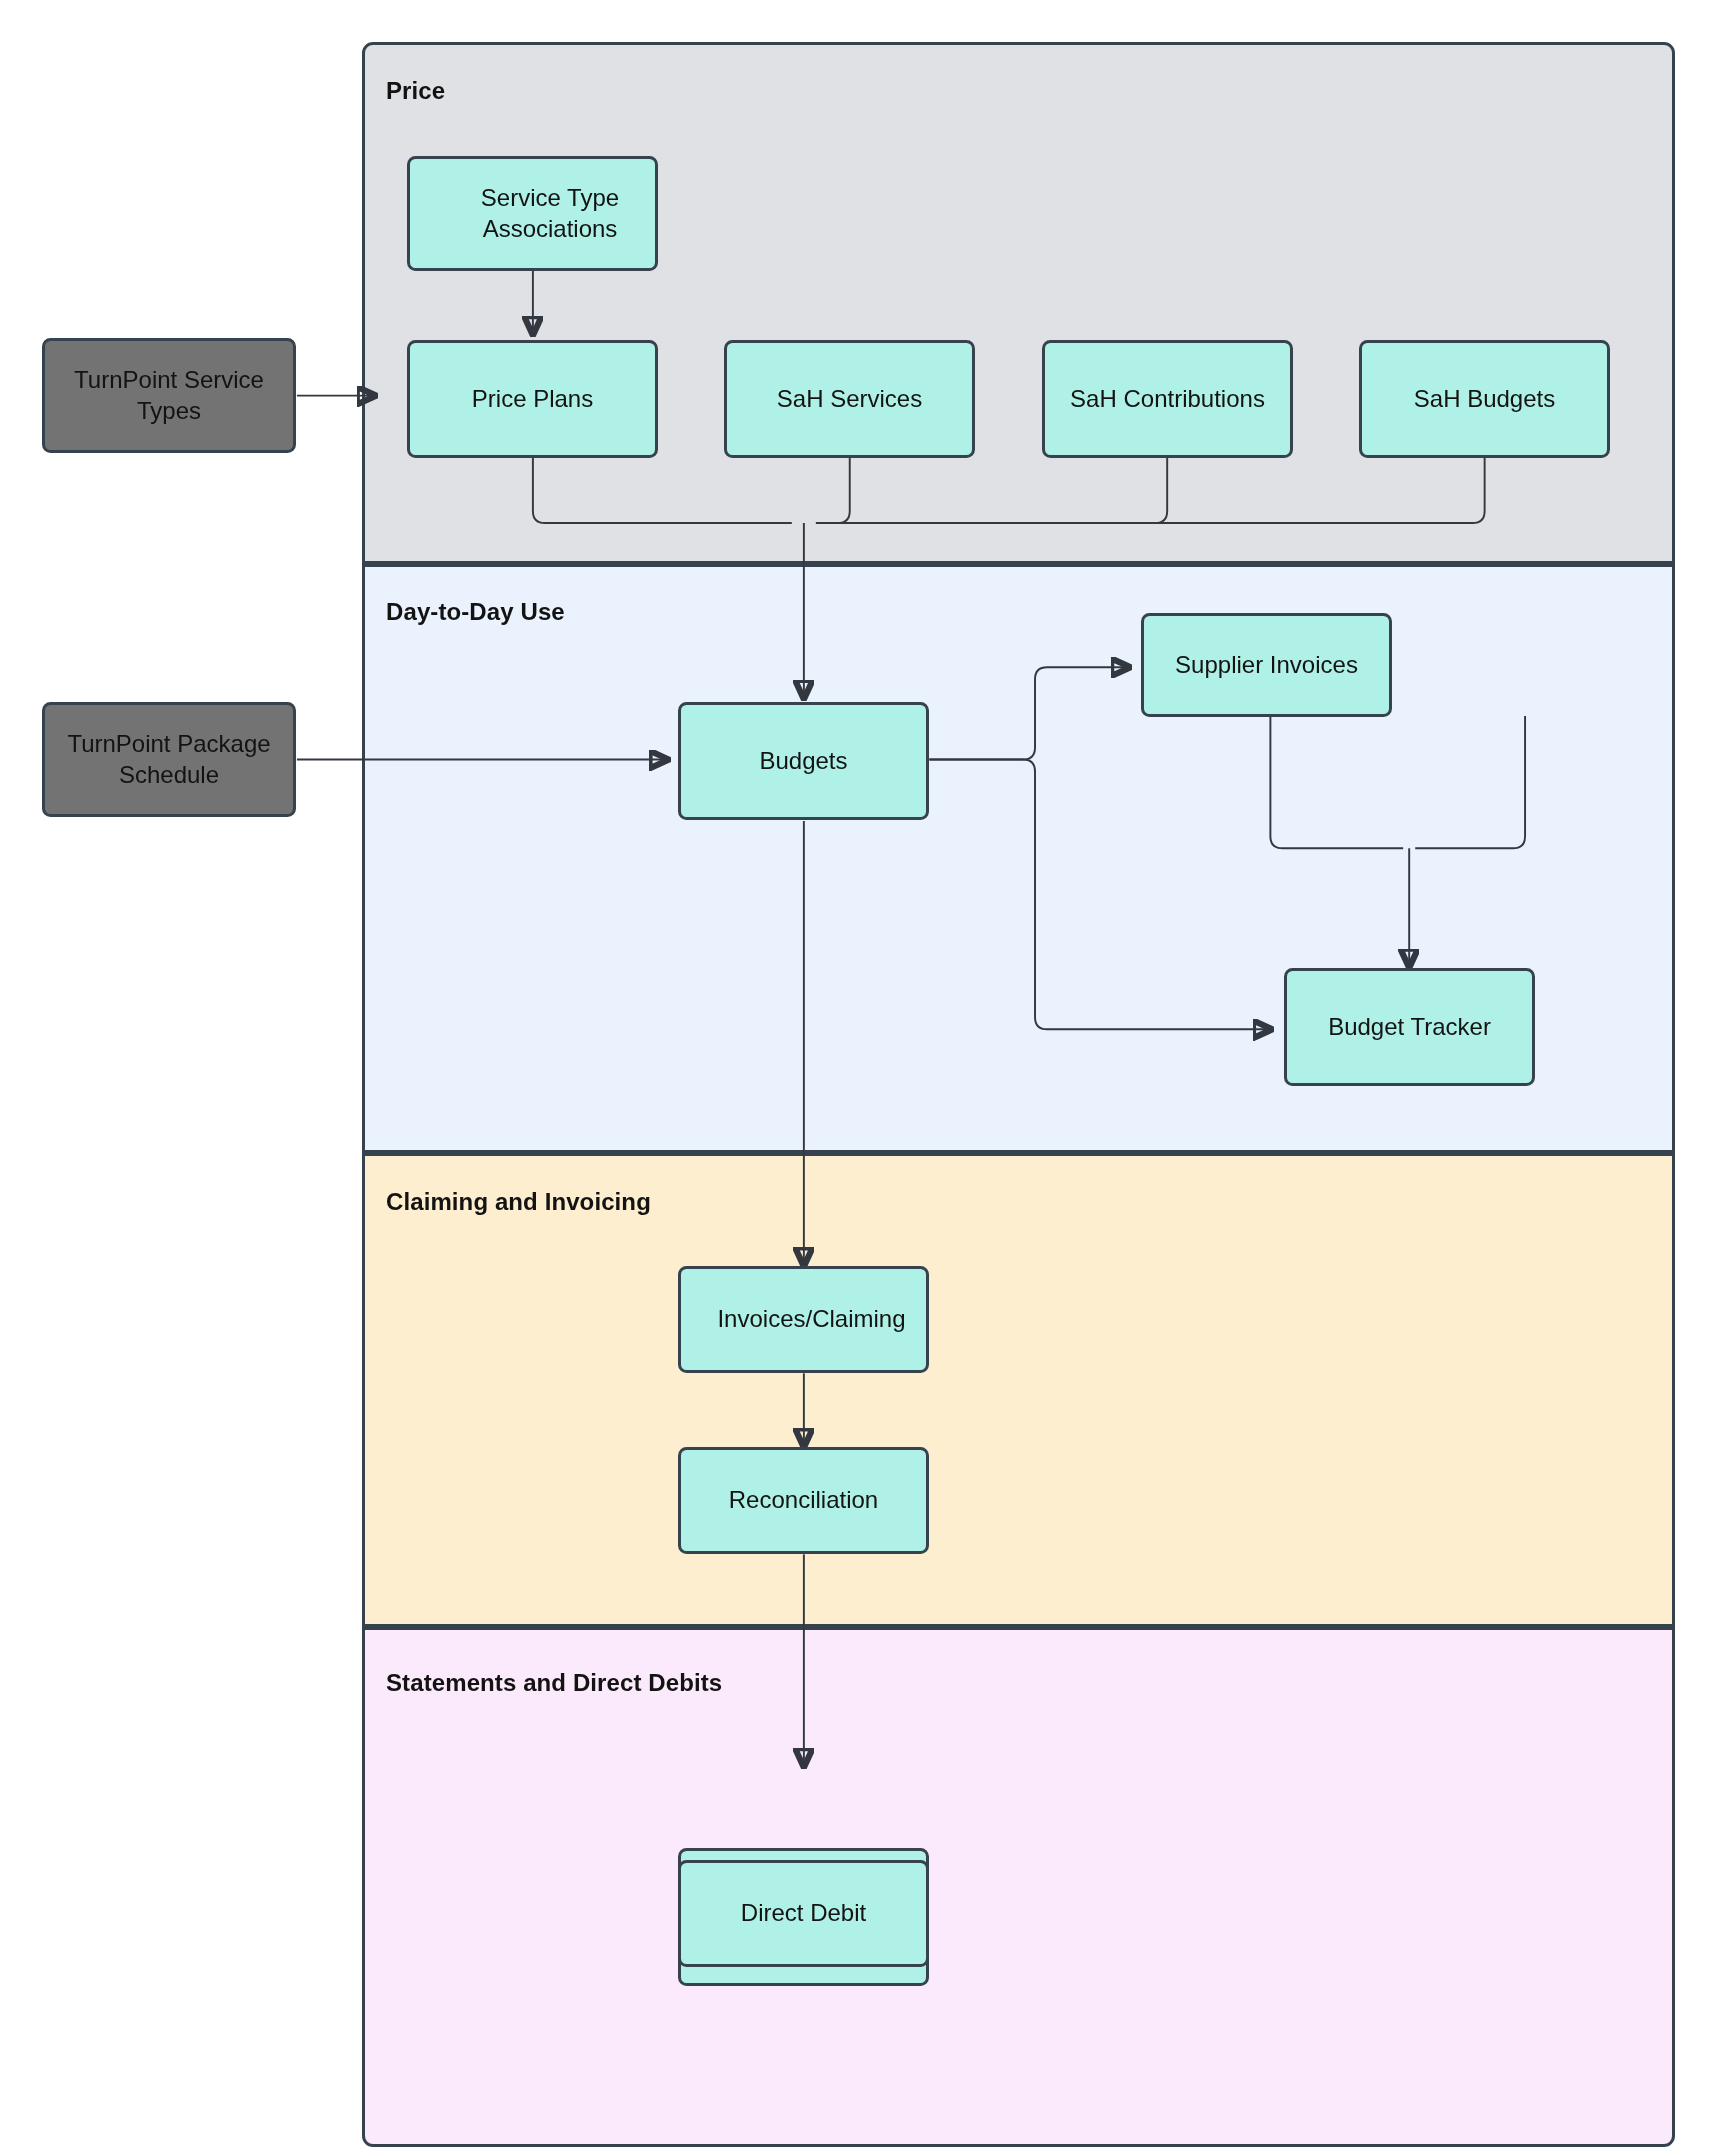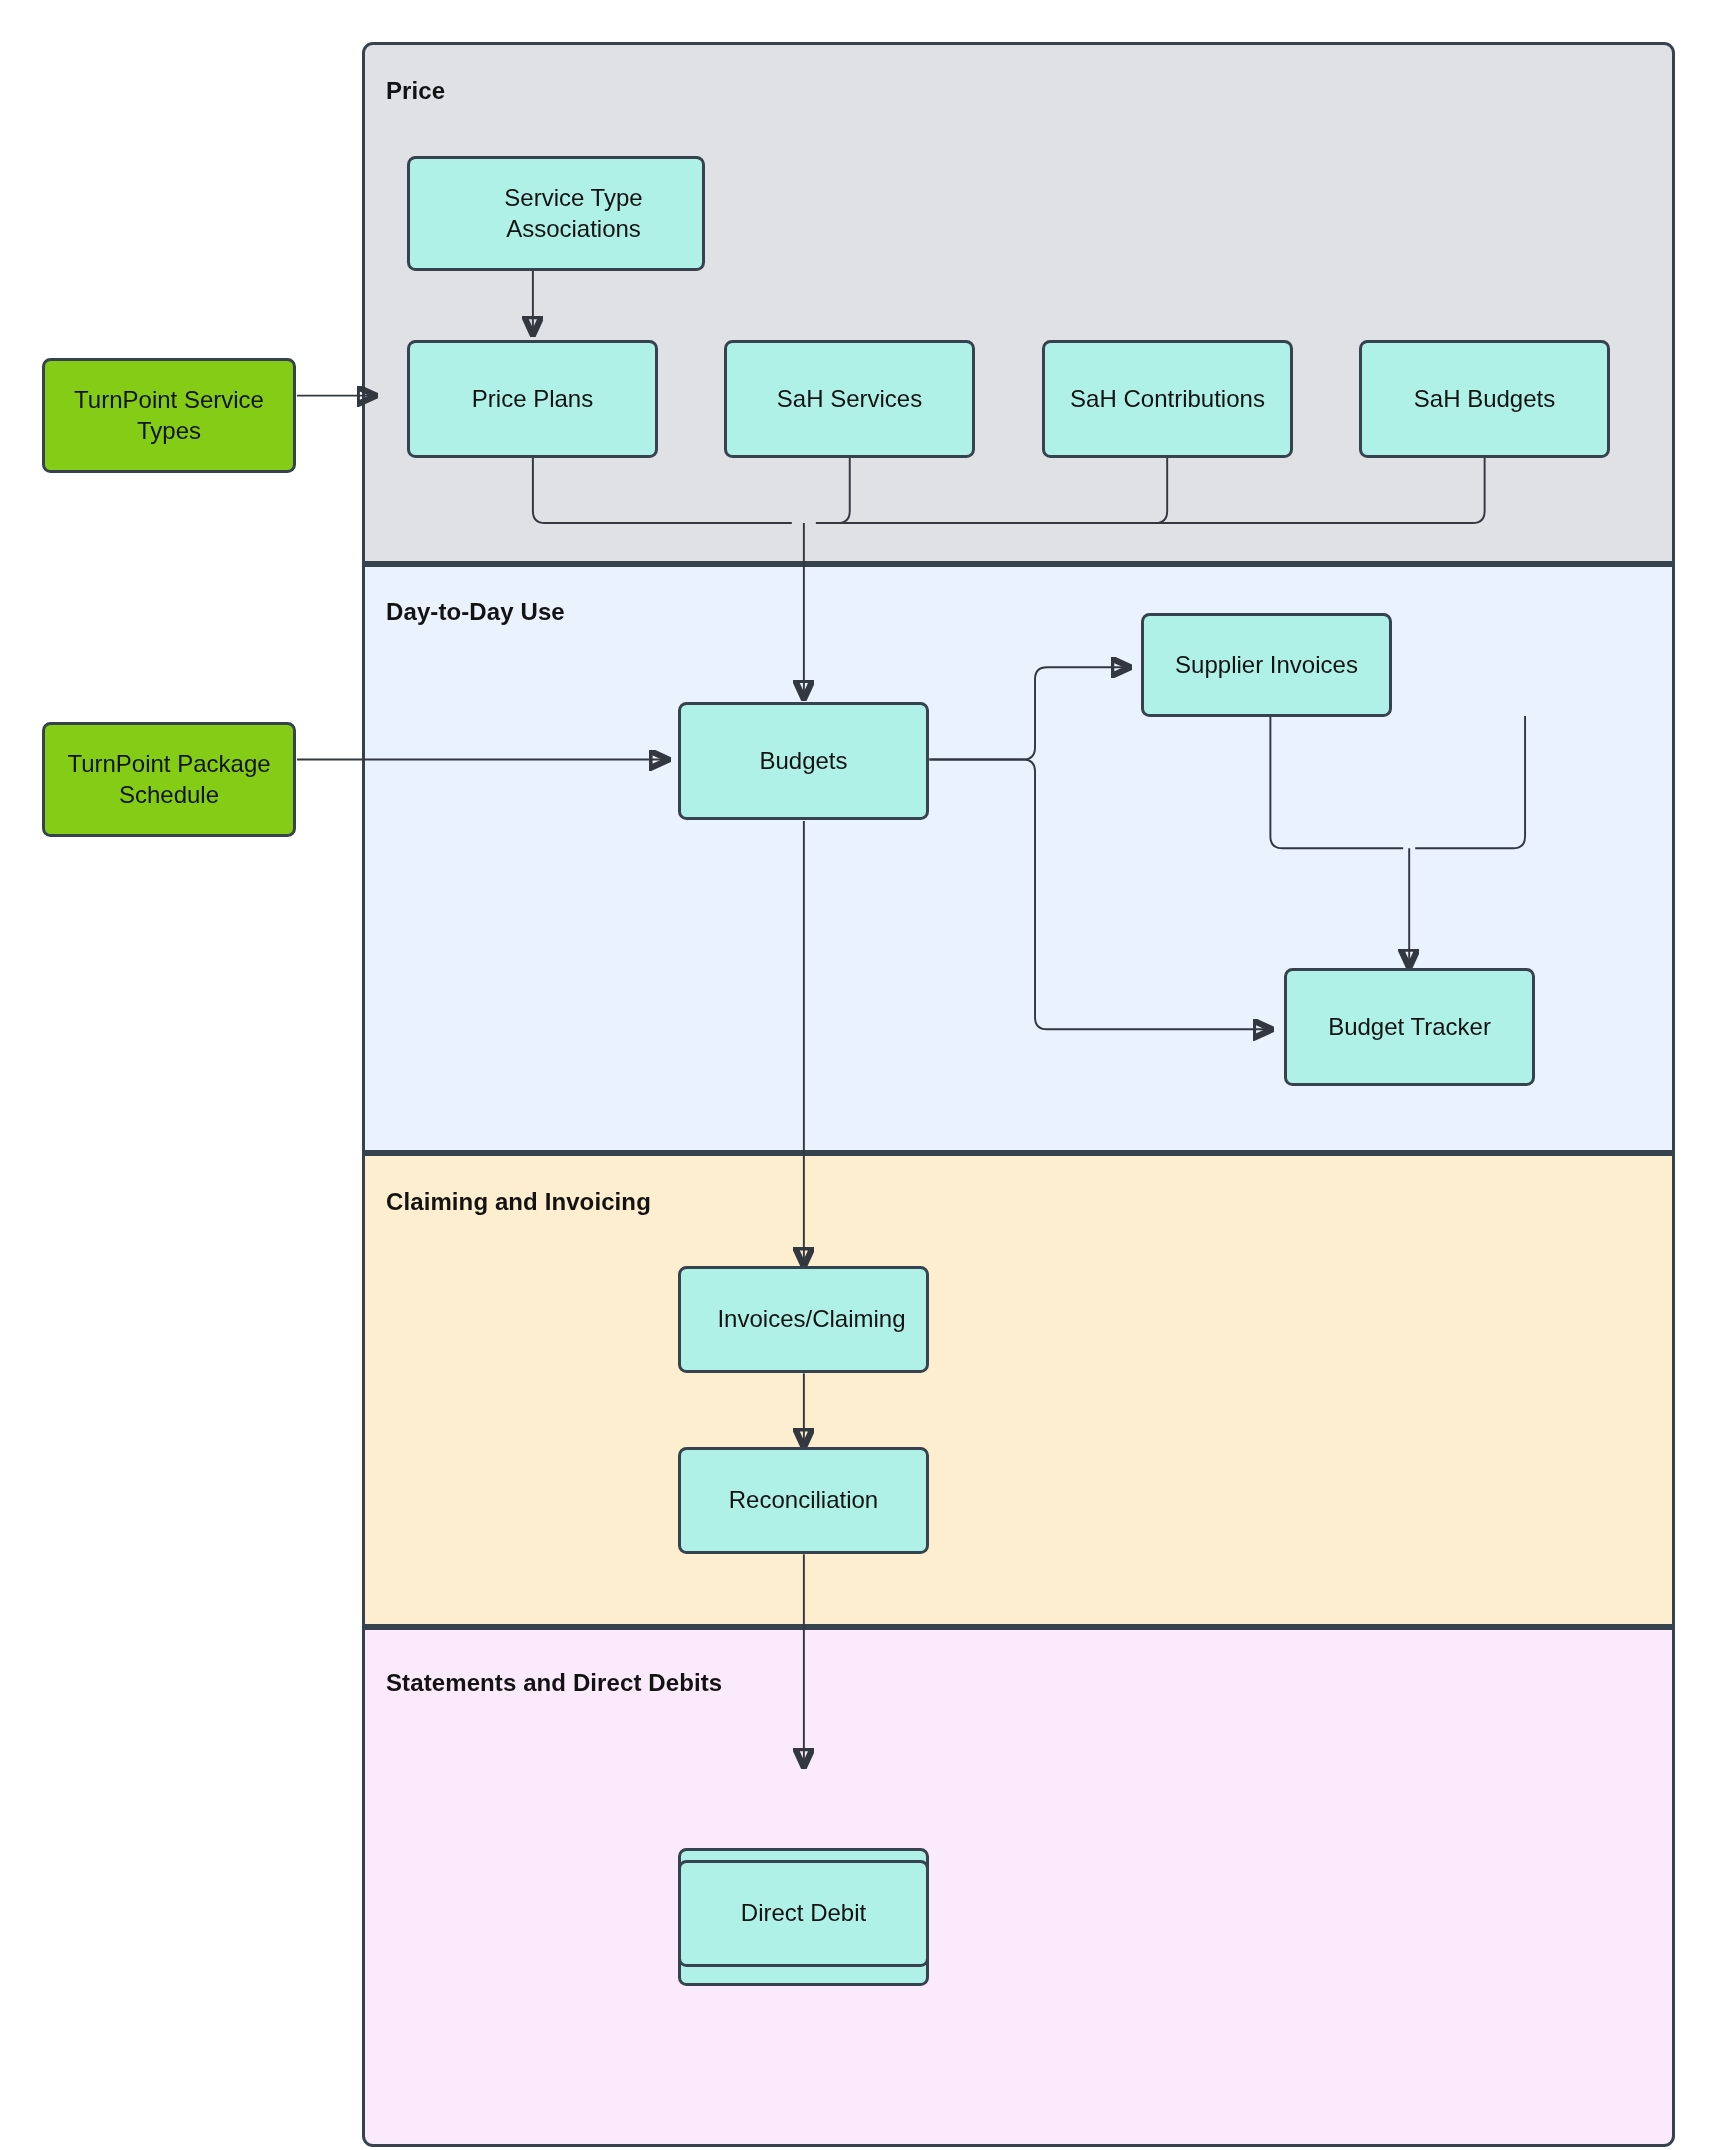--- a/index.html
+++ b/index.html
@@ -41,21 +41,21 @@
     display: flex;
     align-items: center;
     justify-content: center;
     text-align: center;
     font-size: 24px;
     color: #131313;
     line-height: 1.28;
     padding: 2.4px 6px;
   }
   .node.process { background: #aff1e6; }
-  .node.external { background: #84cc16; margin-top: 20px; }
+  .node.external { background: #737373; }
   svg.edges {
     position: absolute;
     left: 0;
     top: 0;
     width: 1720px;
     height: 2151px;
     pointer-events: none;
     overflow: visible;
   }
   svg.edges path, svg.edges line {
@@ -116,21 +116,21 @@
 
     <line x1="1332" y1="2575" x2="1332" y2="2925" marker-end="url(#ah)"></line>
 
     <line x1="1332" y1="3105" x2="1332" y2="3228" marker-end="url(#ah)"></line>
   </svg>
 
   <div class="node external" style="left:42px; top:338px; width:254px; height:115px;">TurnPoint Service Types</div>
 
   <div class="node external" style="left:42px; top:702px; width:254px; height:115px;">TurnPoint Package Schedule</div>
 
-  <div class="node process" style="left:407px; top:156px; width:298px; height:115px;padding-left:41px;">Service Type Associations</div>
+  <div class="node process" style="left:407px; top:156px; width:251px; height:115px;padding-left:41px;">Service Type Associations</div>
 
   <div class="node process" style="left:407px; top:340px; width:251px; height:118px;">Price Plans</div>
 
   <div class="node process" style="left:724px; top:340px; width:251px; height:118px;">SaH Services</div>
 
   <div class="node process" style="left:1042px; top:340px; width:251px; height:118px;">SaH Contributions</div>
 
   <div class="node process" style="left:1359px; top:340px; width:251px; height:118px;">SaH Budgets</div>
 
   <div class="node process" style="left:678px; top:702px; width:251px; height:118px;">Budgets</div>

